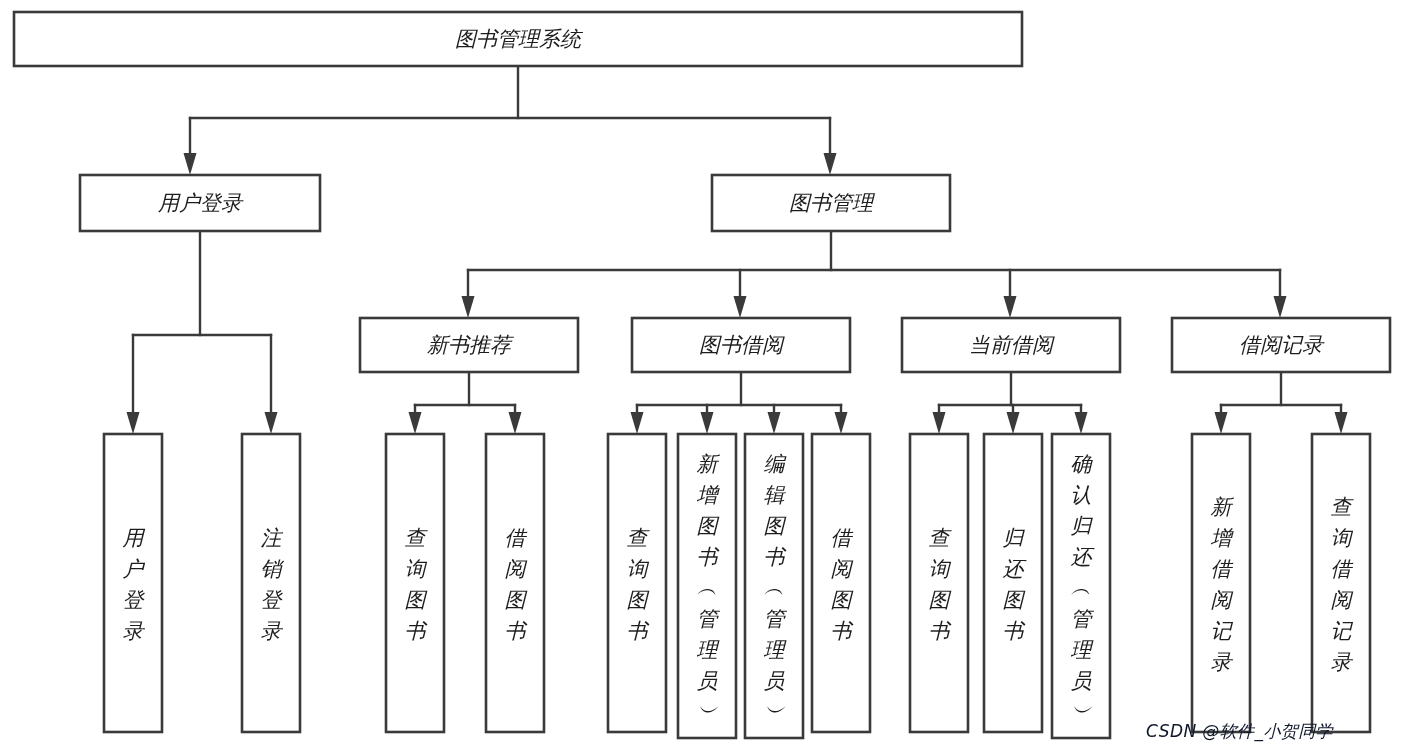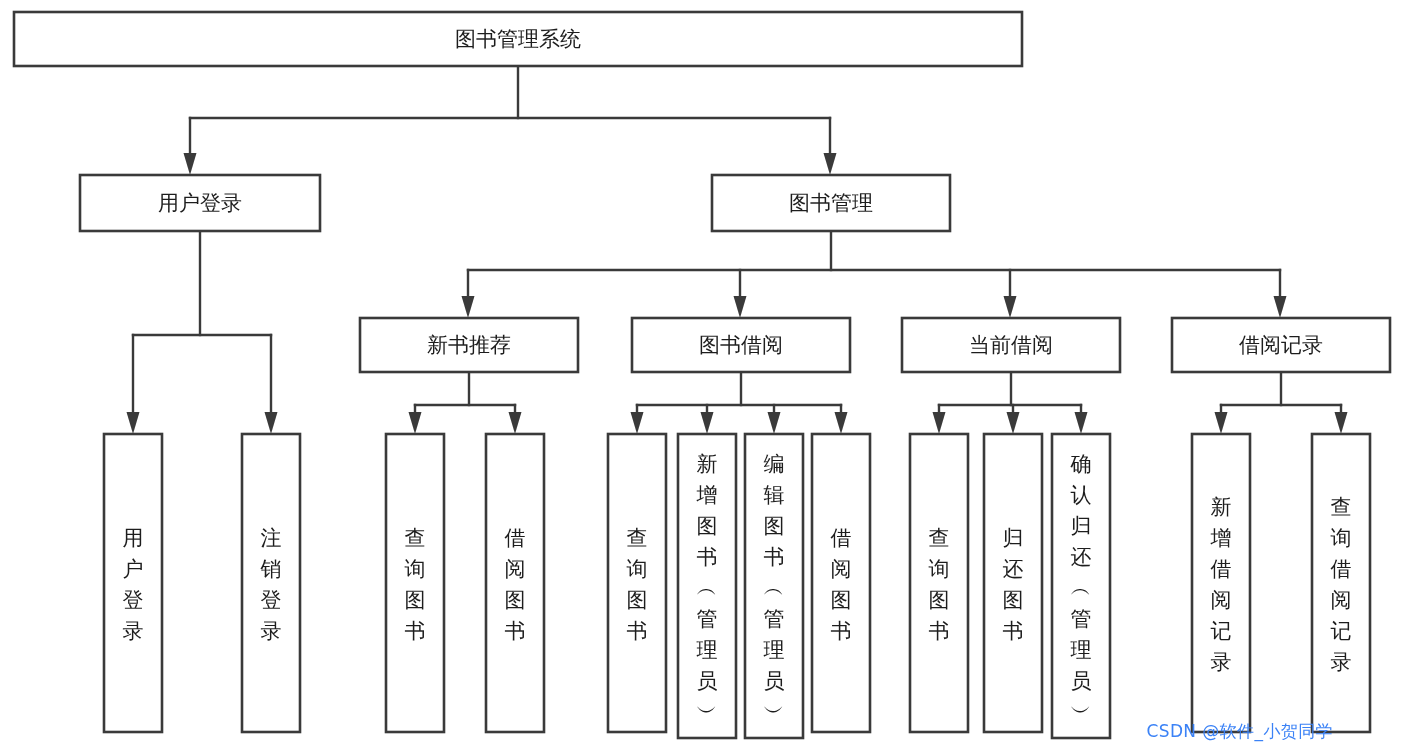--- a/index.html
+++ b/index.html
@@ -12,20 +12,21 @@
     width: 1405px;
     height: 747px;
     overflow: hidden;
     font-family: "DejaVu Sans", "Liberation Sans", sans-serif;
   }
   #diagram-root {
     position: relative;
     width: 1341px;
     height: 747px;
     background: #ffffff;
+    font-style: italic;
   }
   svg#tree-svg {
     position: absolute;
     left: 0;
     top: 0;
     width: 1405px;
     height: 747px;
     display: block;
   }
   .node-box {
@@ -53,21 +54,21 @@
     stroke-linecap: square;
   }
   .arrow-head {
     fill: #3a3a3a;
     stroke: none;
   }
   .watermark {
     position: absolute;
     right: 8px;
     bottom: 4px;
-    color: #3b82f6;
+    color: #0f172a;
     font-size: 17px;
     font-family: "DejaVu Sans", "Liberation Sans", sans-serif;
     white-space: nowrap;
     letter-spacing: 0.4px;
     pointer-events: none;
   }
 </style>
 </head>
 <body>
 

